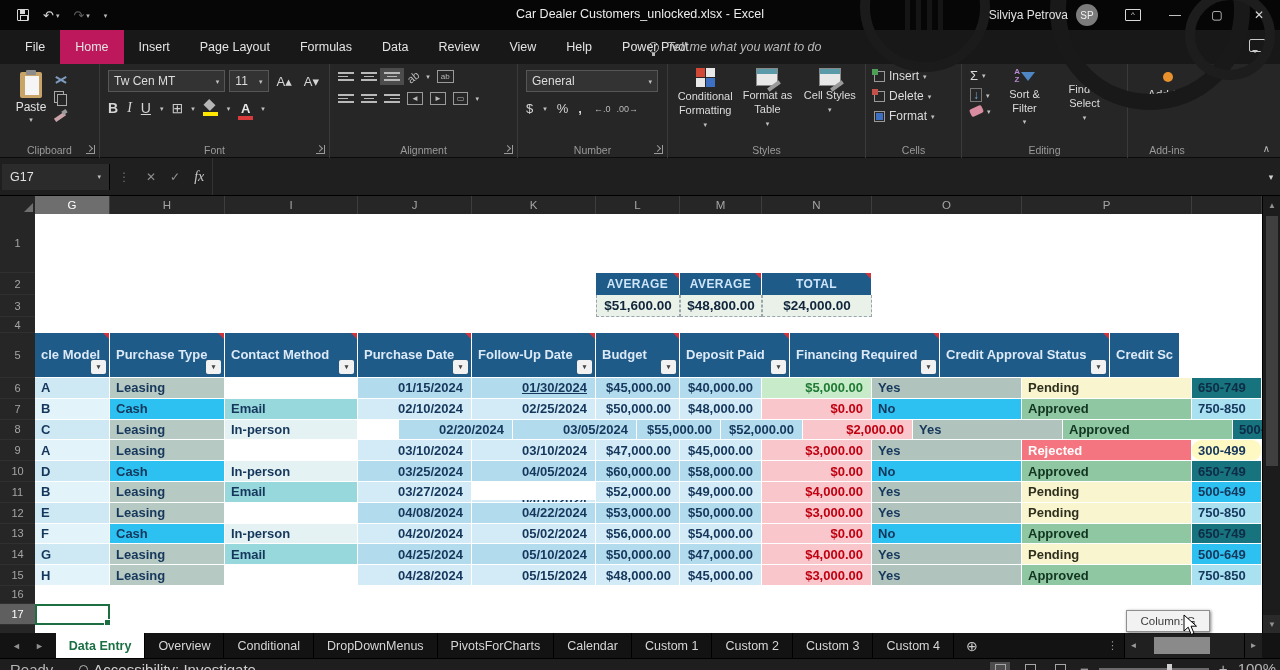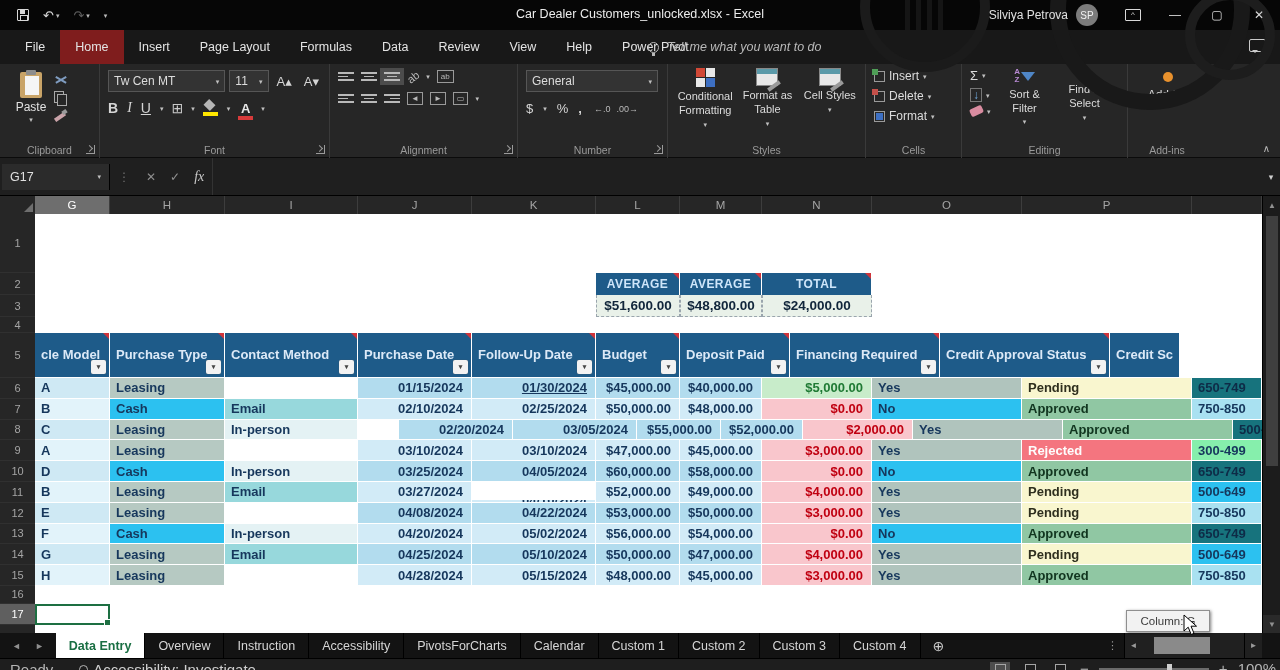--- a/index.html
+++ b/index.html
@@ -26,21 +26,21 @@
   .tb-right{position:absolute;right:0;top:0;height:30px;display:flex;align-items:center;z-index:2;}
   .user-name{color:#e0e0e0;font-size:12px;margin-right:8px;}
   .avatar{width:22px;height:22px;border-radius:50%;background:#7c7c7c;color:#f2f2f2;font-size:10px;display:flex;align-items:center;justify-content:center;margin-right:14px;}
   .winbtn{width:42px;height:30px;display:flex;align-items:center;justify-content:center;color:#d8d8d8;font-size:12px;}
   .ribopts{width:16px;height:12px;border:1px solid #d8d8d8;border-radius:1px;position:relative;font-size:8px;color:#d8d8d8;display:flex;align-items:flex-start;justify-content:center;}
 
   
   .menurow{position:absolute;left:0;top:30px;width:1280px;height:34px;background:#181818;z-index:25;}
   .menutabs{position:absolute;left:10px;top:0;height:34px;display:flex;}
   .mtab{padding:0 15px;line-height:34px;font-size:12.5px;color:#e3e3e3;cursor:default;}
-  .mtab.active{background:#7f1d1d;}
+  .mtab.active{background:#be185d;}
   .tellme{position:absolute;left:648px;top:0;height:34px;display:flex;align-items:center;gap:8px;color:#b9b9b9;font-size:12.5px;font-style:italic;}
   .bulb{width:11px;height:11px;border:1.5px solid #b9b9b9;border-radius:50%;position:relative;}
   .bulb::after{content:"";position:absolute;left:2.5px;top:10px;width:3px;height:3px;background:#b9b9b9;}
   .comment-ic{position:absolute;right:14px;top:9px;width:17px;height:13px;border:1.5px solid #c9c9c9;border-radius:2px;}
   .comment-ic::after{content:"";position:absolute;left:2px;bottom:-5px;border:3px solid transparent;border-top-color:#c9c9c9;}
 
   
   .ribbon{position:absolute;left:0;top:64px;width:1280px;height:94px;background:#262626;border-bottom:1px solid #0b0b0b;display:flex;z-index:20;}
   .rgroup{position:relative;height:94px;border-right:1px solid #3a3a3a;padding:6px 6px 16px 8px;flex:none;}
   .rlabel{position:absolute;bottom:2px;left:0;right:0;text-align:center;color:#9a9a9a;font-size:10.5px;}
@@ -160,21 +160,21 @@
   .td{flex:none;border-right:1px solid #fff;border-bottom:1px solid #fff;font-size:13px;font-weight:600;color:#16375c;display:flex;align-items:center;padding:0 6px;white-space:nowrap;overflow:hidden;}
   .td.num{justify-content:flex-end;padding-right:8px;}
   .base-e{background:#cfe9f4;} .base-o{background:#e2f3fa;}
   .blu-e{background:#b2dcee;} .blu-o{background:#d2ebf7;}
   .leasing{background:#b6c9c2;} .cash{background:#2cc1f0;}
   .phone{background:#84cc16;margin-top:24px;} .email{background:#97d8dc;} .inperson{background:#e4f2f4;}
   .dep-g{background:#c8ecca;color:#1f7a34;} .dep-p{background:#f9c6cc;color:#c00011;}
   .yes{background:#b0c4bd;} .no{background:#2cc1f0;}
   .pending{background:#f9f6cf;color:#2f2f1e;} .approved{background:#90c7a3;color:#11351f;}
   .rejected{background:#f4757f;color:#fdfdfd;}
-  .cr-dark{background:#17737d;color:#0e2b47;} .cr-cyan{background:#2cc1f0;} .cr-lt{background:#a9e1f1;} .cr-pale{background:#86efac;}
+  .cr-dark{background:#17737d;color:#0e2b47;} .cr-cyan{background:#2cc1f0;} .cr-lt{background:#a9e1f1;} .cr-pale{background:#fef9c3;border-radius:9px;}
   .selcell{position:absolute;left:0;top:390px;width:75px;height:21px;background:#fff;border:2px solid #1d6f42;z-index:6;}
   .selcell::after{content:"";position:absolute;right:-3px;bottom:-3px;width:5px;height:5px;background:#1d6f42;border:1px solid #fff;}
 
   
   .vscroll{position:absolute;right:0;top:196px;width:18px;height:437px;background:#1c1c1c;z-index:12;border-left:1px solid #000;}
   .vthumb{position:absolute;left:3px;top:20px;width:12px;height:250px;background:#3f3f3f;}
   .varrow{position:absolute;left:0;width:18px;height:18px;display:flex;align-items:center;justify-content:center;color:#909090;font-size:8px;}
   .varrow.up{top:0;} .varrow.down{bottom:0;background:#2a2a2a;}
 
   
@@ -731,22 +731,22 @@
   </div>
 
   <div class="tabbar">
     <div class="tnav">
       <span>◄</span>
       <span>►</span>
     </div>
     <div id="sheettabs" style="display:flex;">
         <div class="stab active">Data Entry</div>
         <div class="stab">Overview</div>
-        <div class="stab">Instruction</div>
-        <div class="stab">Accessibility</div>
+        <div class="stab">Conditional</div>
+        <div class="stab">DropDownMenus</div>
         <div class="stab">PivotsForCharts</div>
         <div class="stab">Calendar</div>
         <div class="stab">Custom 1</div>
         <div class="stab">Custom 2</div>
         <div class="stab">Custom 3</div>
         <div class="stab">Custom 4</div>
       </div>
     <div class="newsheet">⊕</div>
     <div class="tab-right">
       <span class="kebab">⋮</span>

